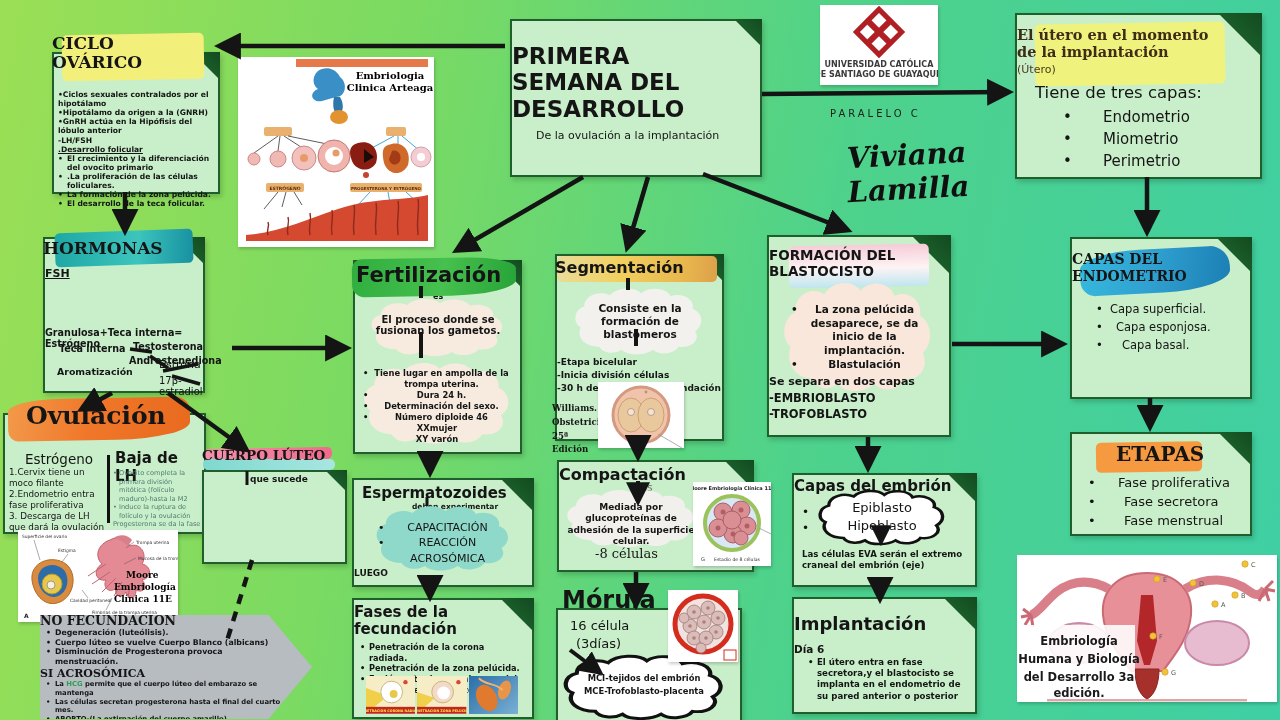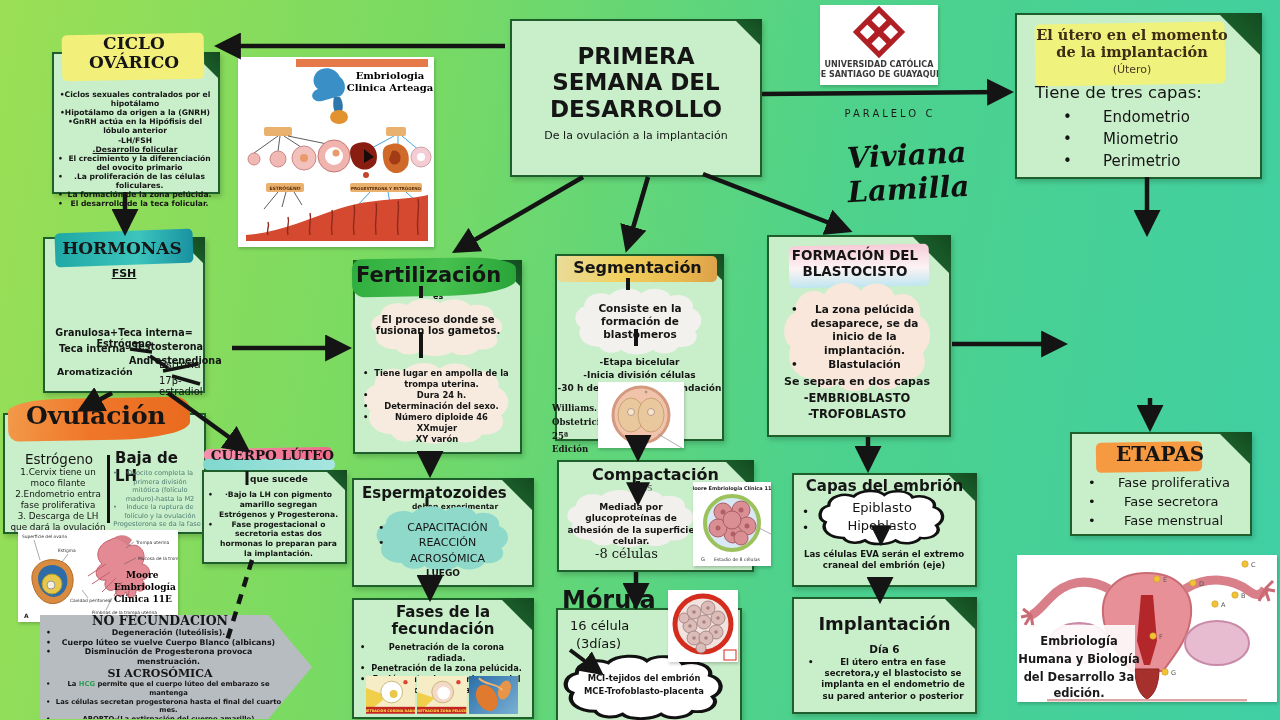--- a/index.html
+++ b/index.html
@@ -5,21 +5,21 @@
   html,body{margin:0;padding:0;background:#777;}
   #canvas{position:relative;width:1280px;height:720px;overflow:hidden;
     background:linear-gradient(100deg,#9bdf55 0%,#7ada62 30%,#4ed28b 62%,#3fcfa4 100%);
     font-family:"DejaVu Sans","Liberation Sans",sans-serif;color:#151515;}
   .abs{position:absolute;}
   .note{position:absolute;background:#c9efca;border:2px solid #1f5f2b;box-shadow:2px 3px 5px rgba(0,0,0,.18);}
   .fold{position:absolute;top:-2px;right:-2px;width:28px;height:28px;
     background:linear-gradient(225deg,#134a20 0%,#1f6b30 90%);clip-path:polygon(0 0,100% 0,100% 100%);}
   .brush{position:absolute;border-radius:5px;}
   .serif{font-family:"DejaVu Serif","Liberation Serif",serif;}
-  .ctr{text-align:center;}
+  .ctr{text-align:left;}
   .bl{position:relative;padding-left:9px;}
   .bl::before{content:"•";position:absolute;left:0;top:0;}
   .cloud-svg{position:absolute;pointer-events:none;}
   .cloudtxt{position:absolute;text-align:center;}
   .imgcard{position:absolute;background:#fff;box-shadow:1px 2px 3px rgba(0,0,0,.2);}
   svg text{font-family:"DejaVu Sans","Liberation Sans",sans-serif;}
   svg text.ser{font-family:"DejaVu Serif","Liberation Serif",serif;}
   #overlay{position:absolute;left:0;top:0;z-index:40;pointer-events:none;}
   .z5{z-index:5;} .z6{z-index:6;} .z8{z-index:8;}
 </style>
@@ -237,20 +237,33 @@
       </svg>
   <div class="cloudtxt" style="left:22px;top:66px;width:138px;font-size:10.5px;font-weight:600;line-height:1.3">
     <div class="bl" style="text-align:center">La zona pelúcida desaparece, se da inicio de la implantación.</div>
     <div class="bl" style="text-align:center">Blastulación</div>
   </div>
   <div class="abs ctr" style="left:0;top:138px;width:176px;font-size:11px;font-weight:600">Se separa en dos capas</div>
   <div class="abs ctr" style="left:0;top:154px;width:176px;font-size:11.5px;font-weight:600">-EMBRIOBLASTO</div>
   <div class="abs ctr" style="left:0;top:170px;width:176px;font-size:11.5px;font-weight:600">-TROFOBLASTO</div>
 </div>
 
+<div class="note z5" style="left:1070px;top:237px;width:178px;height:158px">
+  <div class="fold" style="width:36px;height:36px"></div>
+  <div class="brush" style="left:8px;top:10px;width:150px;height:44px;background:linear-gradient(100deg,#36b9dd,#2f9fd0 50%,#1b7fb4);border-radius:40% 20px 45% 15px;transform:rotate(-3deg)"></div>
+  <div class="abs ctr serif" style="left:0;top:12px;width:174px;font-size:14px;font-weight:bold;line-height:1.2">
+    <div>CAPAS DEL</div>
+    <div>ENDOMETRIO</div>
+  </div>
+  <div class="abs" style="left:24px;top:62px;width:150px;font-size:11.5px;line-height:1.55">
+    <div class="bl" style="padding-left:14px">Capa  superficial.</div>
+    <div class="bl" style="padding-left:20px">Capa esponjosa.</div>
+    <div class="bl" style="padding-left:26px">Capa basal.</div>
+  </div>
+</div>
 
 <div class="note z5" style="left:3px;top:413px;width:199px;height:117px">
   <div class="abs" style="left:102px;top:40px;width:3px;height:68px;background:#111"></div>
   <div class="abs" style="left:8px;top:36px;width:92px;font-size:13.5px;text-align:center">Estrógeno</div>
   <div class="abs ctr" style="left:4px;top:52px;width:98px;font-size:8.8px;font-weight:500;line-height:1.25">
     <div>1.Cervix tiene un moco filante</div>
     <div>2.Endometrio entra fase proliferativa</div>
     <div>3. Descarga de LH que dará la ovulación</div>
   </div>
   <div class="abs" style="left:110px;top:34px;width:86px;font-size:15px;font-weight:bold;text-align:left">Baja de LH</div>
@@ -259,24 +272,20 @@
     <div class="bl" style="padding-left:6px">Induce la ruptura de folículo y la ovulación</div>
     <div>Progesterona  se da la fase secretora</div>
   </div>
 </div>
 <div class="brush z6" style="left:8px;top:398px;width:182px;height:42px;background:linear-gradient(100deg,#f29a4a,#f0772a 45%,#e86a1e);border-radius:30% 14px 40% 10px;transform:rotate(-1deg)"></div>
 <div class="abs serif z6" style="left:26px;top:401px;font-size:25px;font-weight:bold">Ovulación</div>
 
 <div class="note z5" style="left:202px;top:470px;width:141px;height:90px">
   <div class="fold" style="width:22px;height:22px"></div>
   <div class="abs" style="left:46px;top:2px;font-size:9px;font-weight:bold">que sucede</div>
-  <div class="abs ctr" style="left:4px;top:18px;width:132px;font-size:7.6px;font-weight:600;line-height:1.3">
-    <div class="bl">·Bajo la LH con pigmento amarillo segregan Estrógenos y Progesterona.</div>
-    <div class="bl">Fase progestacional o secretoria estas dos hormonas lo preparan para la implantación.</div>
-  </div>
 </div>
 <div class="brush z6" style="left:204px;top:448px;width:128px;height:12px;background:linear-gradient(95deg,#f491ac,#f06a8a);transform:rotate(-1deg)"></div>
 <div class="brush z6" style="left:203px;top:459px;width:132px;height:11px;background:linear-gradient(95deg,#7fd8cf,#a8e6e0)"></div>
 <div class="abs ctr serif z6" style="left:202px;top:447px;width:141px;font-size:13.5px;font-weight:bold">CUERPO LÚTEO</div>
 
 <div class="note z5" style="left:352px;top:478px;width:178px;height:105px">
   <div class="fold" style="width:34px;height:34px"></div>
   <div class="abs" style="left:8px;top:4px;font-size:15px;font-weight:bold">Espermatozoides</div>
   <div class="abs" style="left:58px;top:22px;font-size:7.5px;font-weight:bold">deben experimentar</div>
   <svg class="cloud-svg" style="left:16px;top:24px;width:146px;height:70px" viewBox="0 0 240 140" preserveAspectRatio="none">

